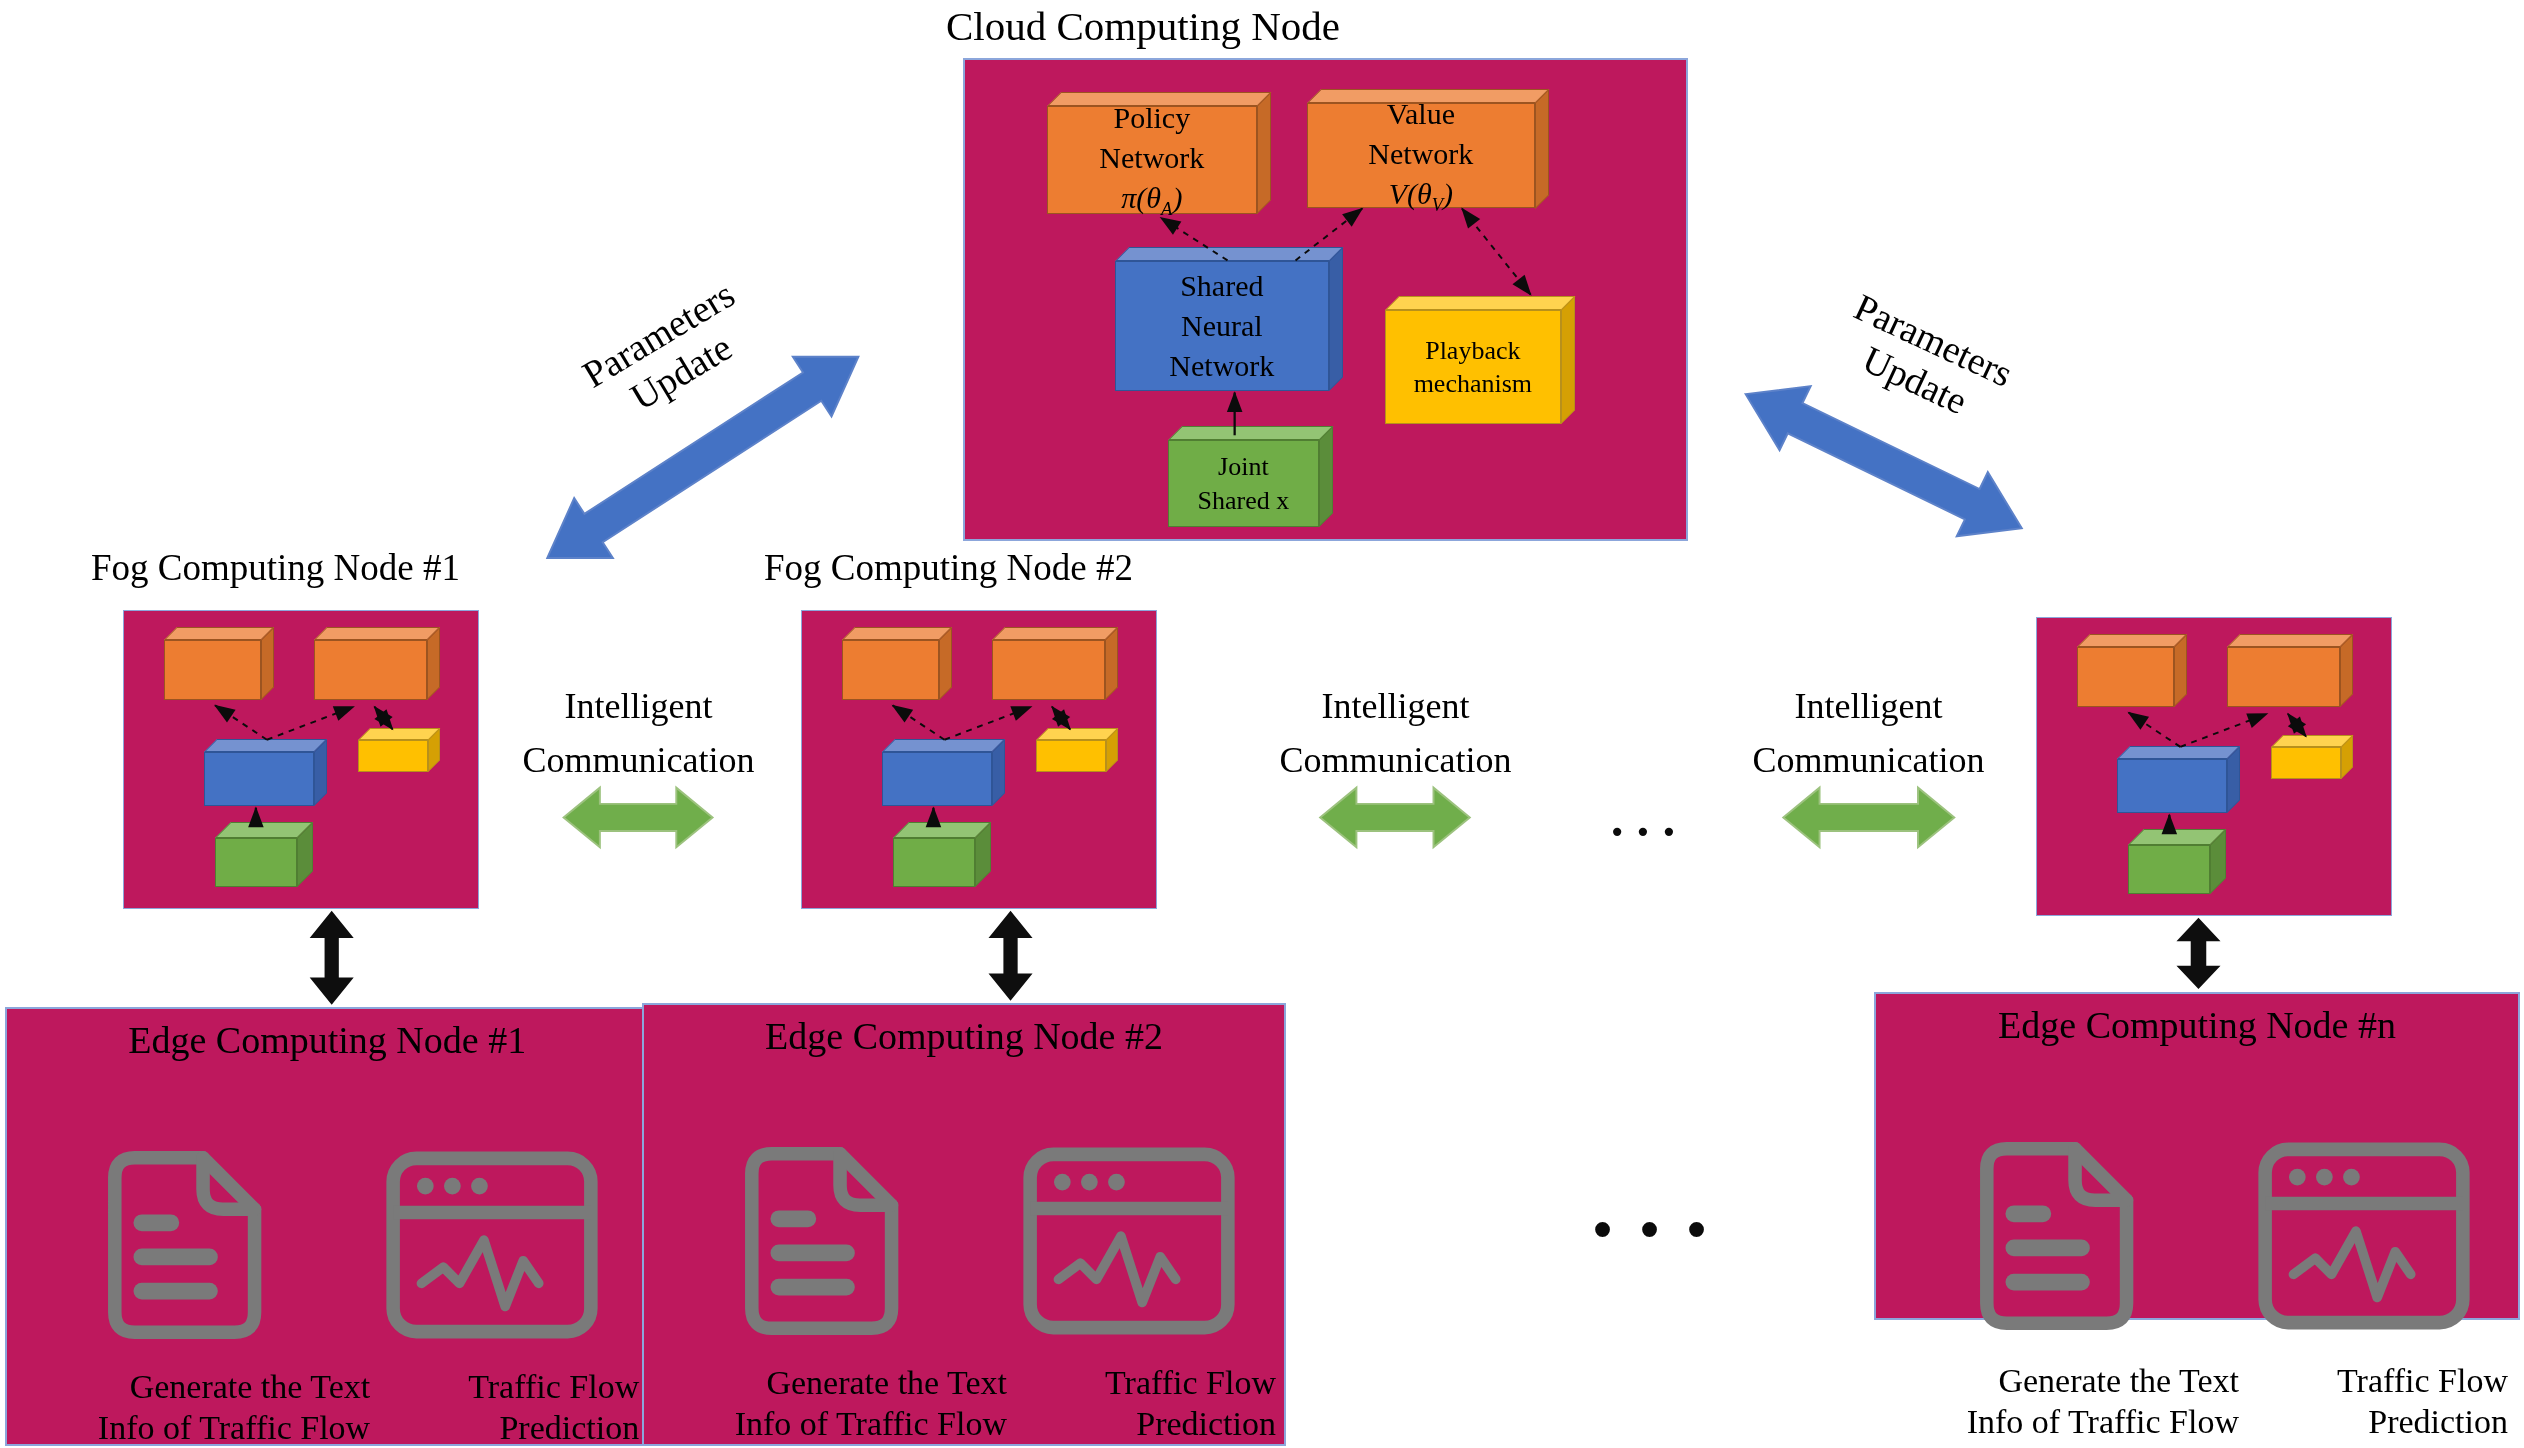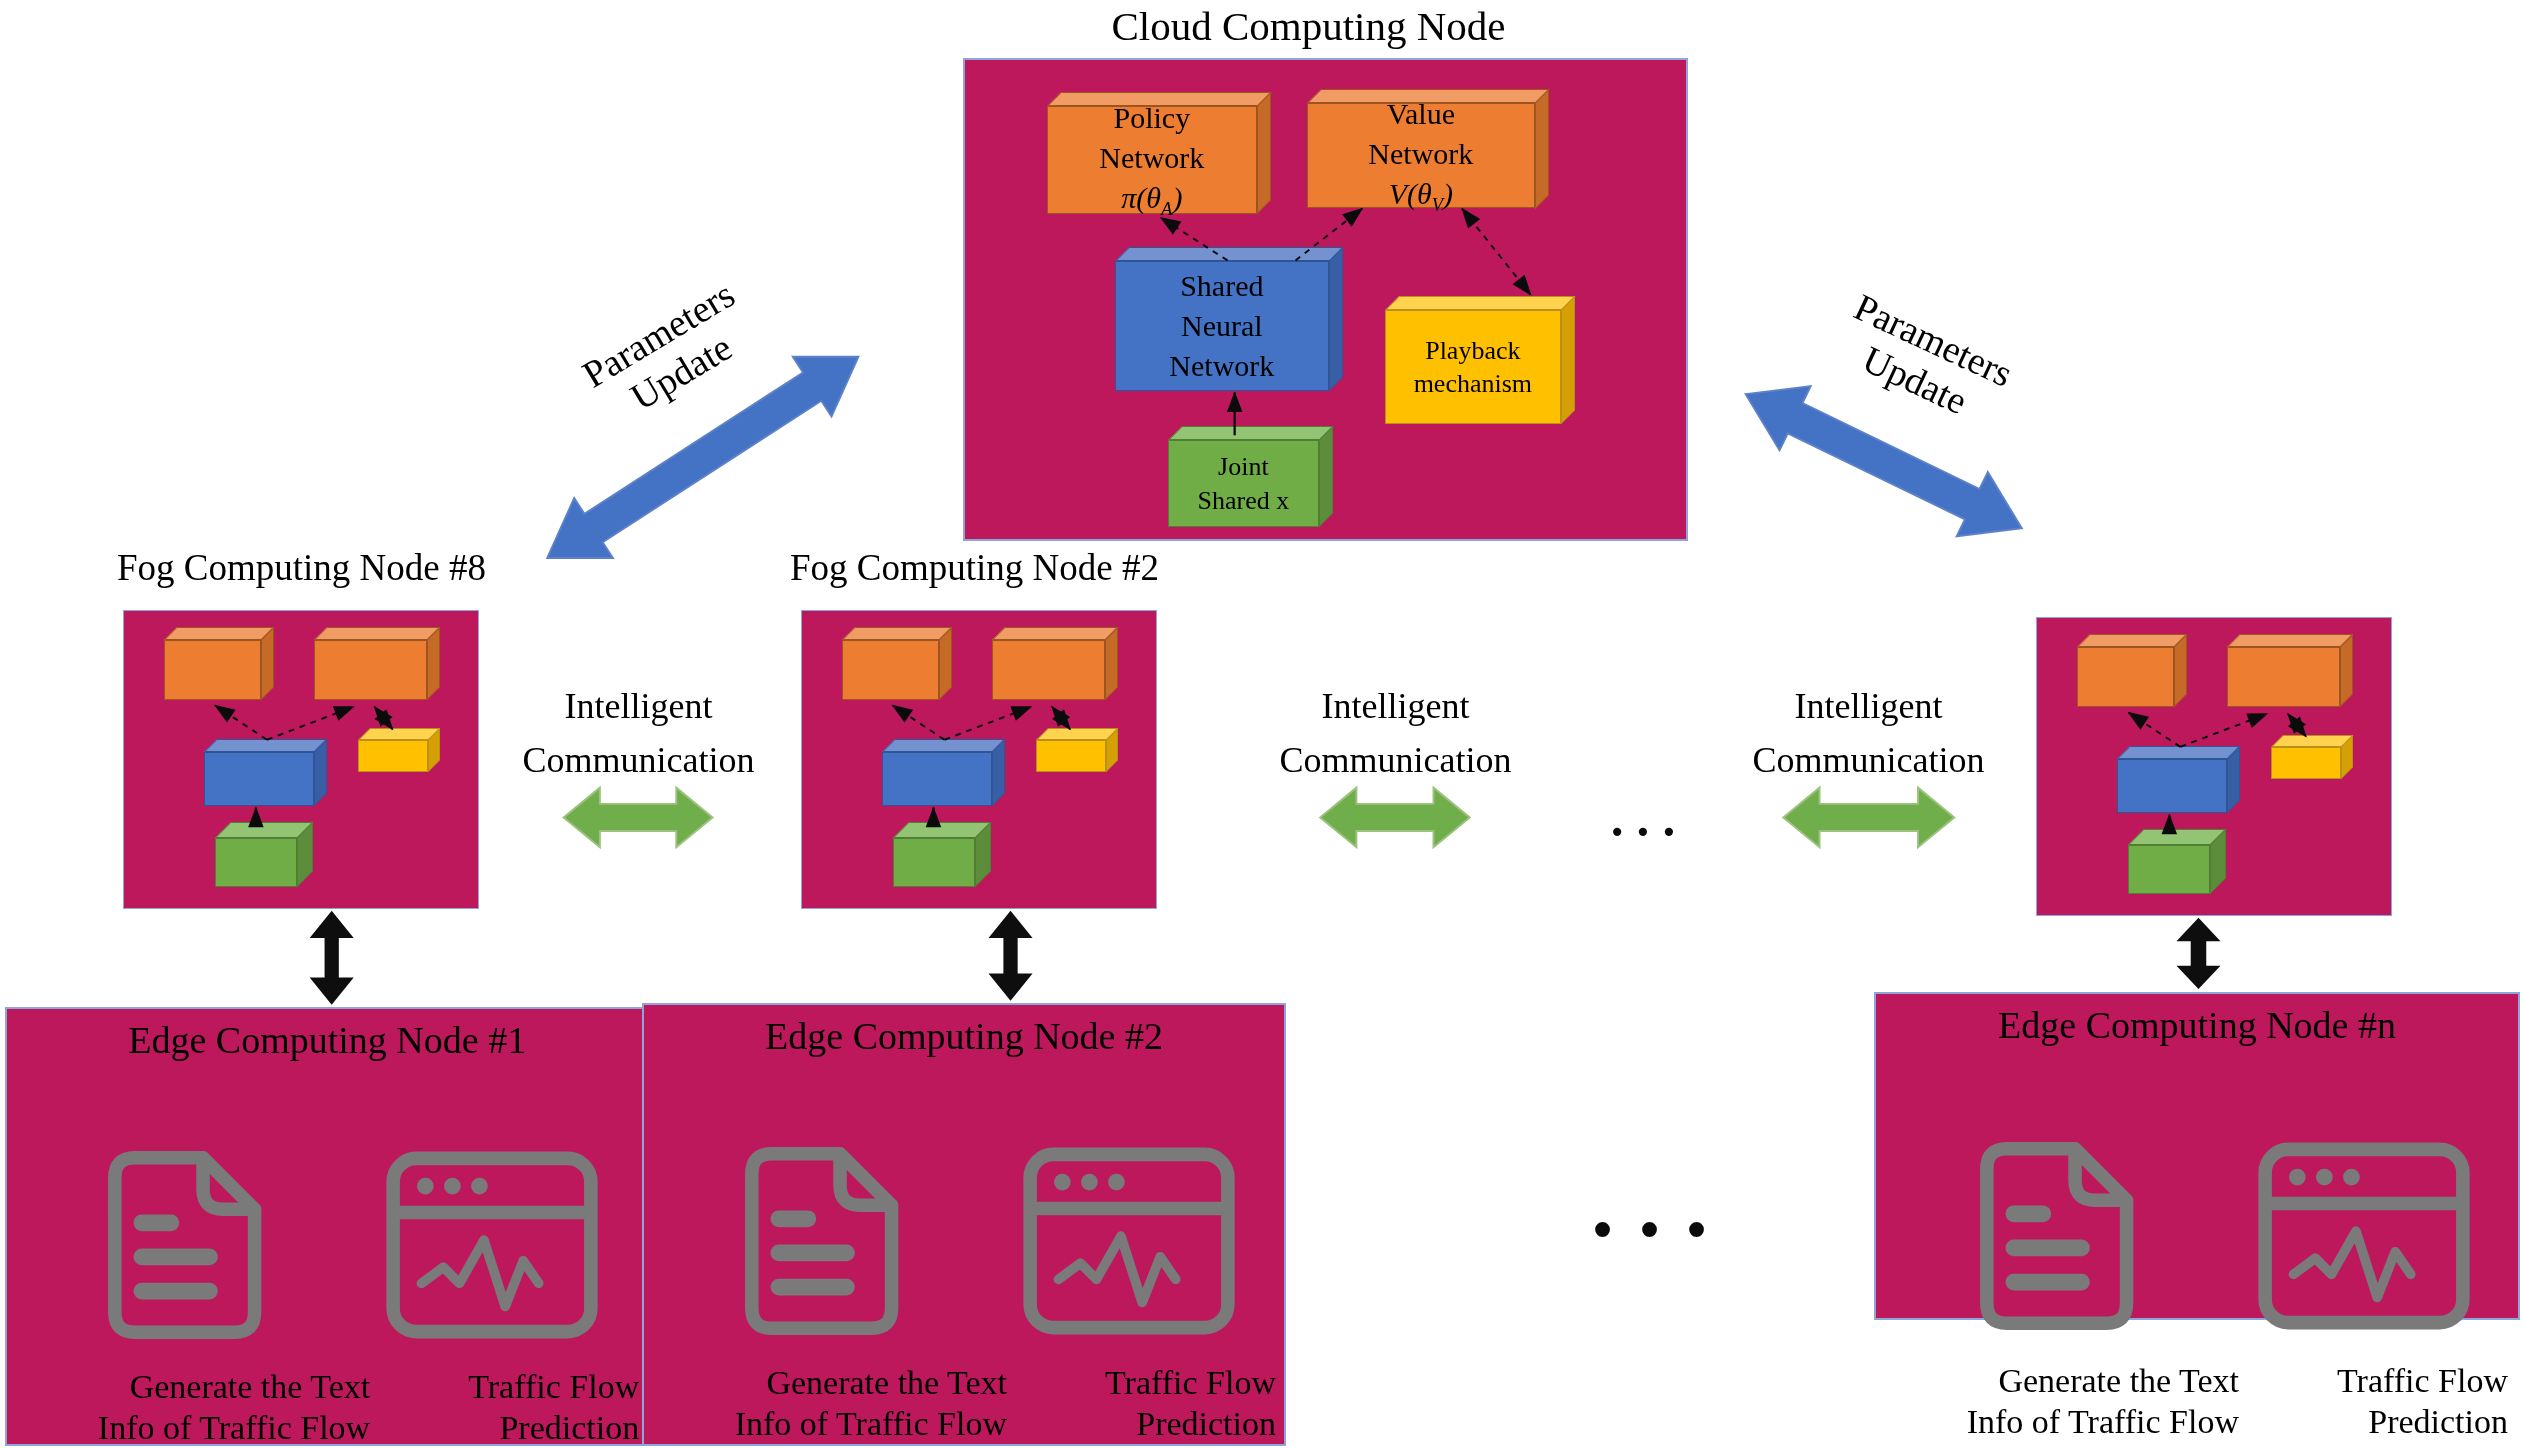--- a/index.html
+++ b/index.html
@@ -1,19 +1,19 @@
 <!DOCTYPE html>
 <html style="font-size:10.4px"><head>
 <meta charset="utf-8">
 <style>
   *{box-sizing:border-box;margin:0;padding:0}
   html,body{background:#fff}
   .canvas{position:relative;width:2525px;height:1449px;background:#ffffff;overflow:hidden;
           font-family:"Liberation Serif","DejaVu Serif",serif;color:#000}
-  .ttl{position:absolute;text-align:center;white-space:nowrap;line-height:1.1}
+  .ttl{position:absolute;white-space:nowrap;line-height:1.1}
   .cloud-ttl{left:946px;top:3.9px;width:725px;font-size:41px}
   .fog-ttl{font-size:37px}
   .frame{position:absolute;border:1.9px solid #8CA6DB;background:#be185d}
   .frame.thick{border-width:2.6px}
 
   
   .box3d{position:absolute}
   .box3d .f-front{position:absolute;left:0;top:var(--d);width:calc(100% - var(--d));height:calc(100% - var(--d));
       background:var(--fc);border:var(--bw,1.9px) solid var(--bc);display:flex;align-items:center;justify-content:center;text-align:center}
   .box3d .f-top{position:absolute;left:0;top:0;width:calc(100% - var(--d));height:var(--d);
@@ -117,21 +117,21 @@
 
   <div class="param-label" style="left:521px;top:310px;transform:rotate(-31deg)">
     <div>Parameters</div>
     <div>Update</div>
   </div>
   <div class="param-label" style="left:1775px;top:317px;transform:rotate(25deg)">
     <div>Parameters</div>
     <div>Update</div>
   </div>
 
-  <div class="ttl fog-ttl" style="left:91px;top:548px;width:421px">Fog Computing Node #8</div>
+  <div class="ttl fog-ttl" style="left:91px;top:548px;width:421px">Fog Computing Node #1</div>
   <div class="ttl fog-ttl" style="left:764px;top:548px;width:421px">Fog Computing Node #2</div>
 
   <div class="frame" style="left:123px;top:610px;width:356px;height:299px">
     <div class="box3d c-orange mini" style="left:40px;top:16px;width:110px;height:73px;--d:13px">
         <div class="f-top"></div>
         <div class="f-side"></div>
         <div class="f-front"></div>
       </div>
     <div class="box3d c-orange mini" style="left:190px;top:16px;width:126px;height:73px;--d:13px">
         <div class="f-top"></div>

